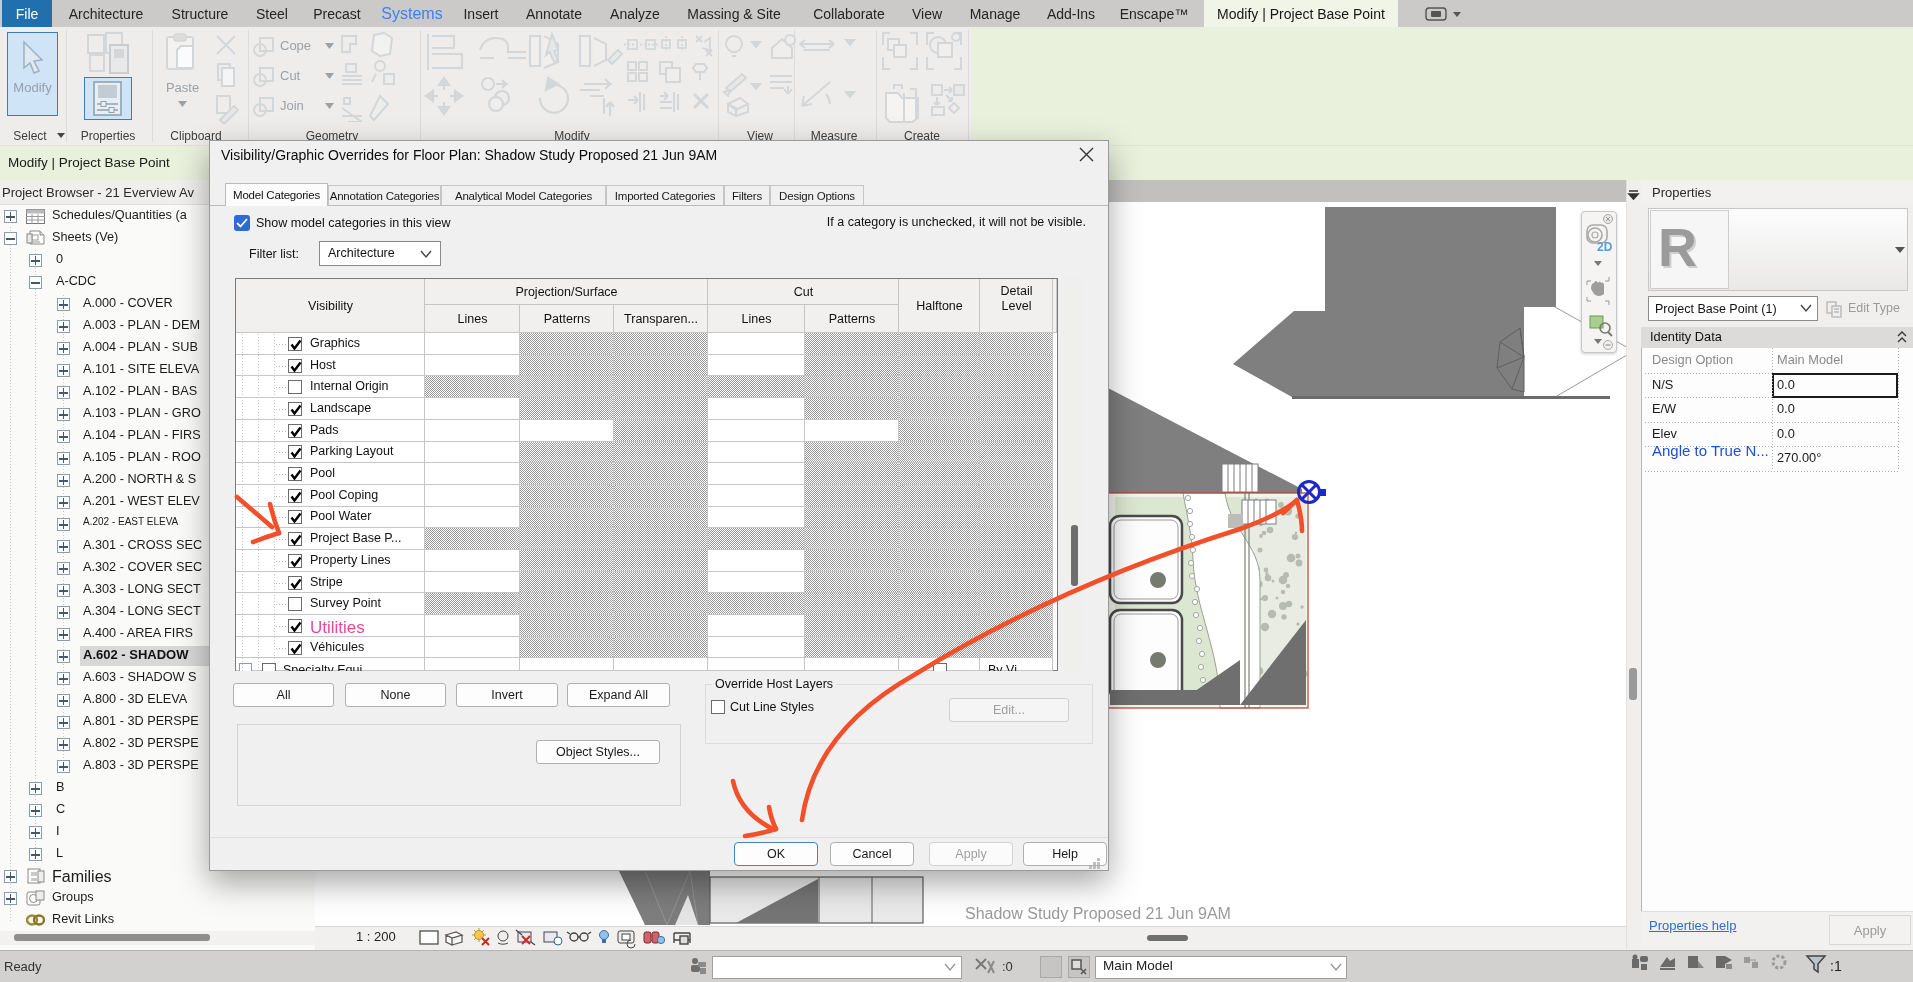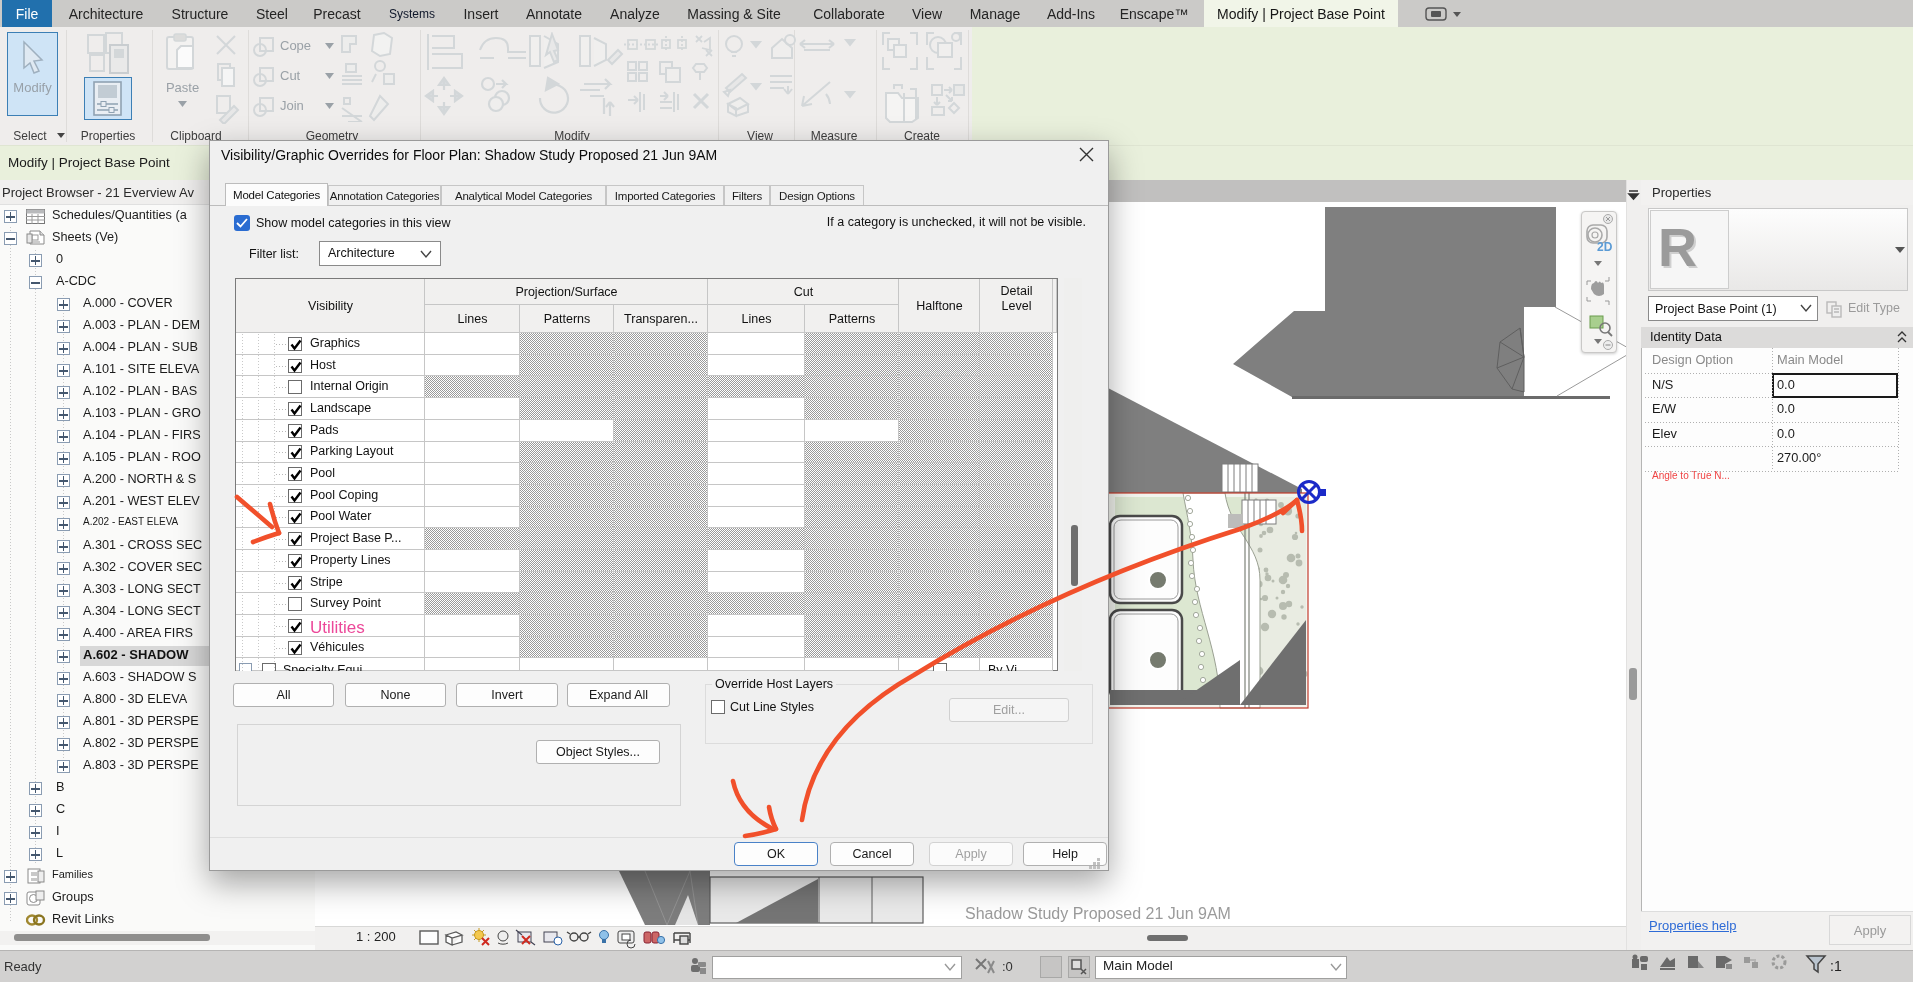--- a/index.html
+++ b/index.html
@@ -13,21 +13,21 @@
 .lbl{position:absolute;font-size:12px;color:#3d3d3d;text-align:center;white-space:nowrap}
 </style></head><body>
 <div id="page">
 
 <div class="abs" style="left:0;top:0;width:1913px;height:27px;background:#cbcac8"></div>
 <div class="abs" style="left:2px;top:0;width:50px;height:27px;background:#2170ad;color:#fff;font-size:14px;display:flex;align-items:center;justify-content:center">File</div>
 <div class="abs" style="left:26px;top:0;width:160px;height:27px;color:#242424;font-size:14px;display:flex;align-items:center;justify-content:center">Architecture</div>
 <div class="abs" style="left:120px;top:0;width:160px;height:27px;color:#242424;font-size:14px;display:flex;align-items:center;justify-content:center">Structure</div>
 <div class="abs" style="left:192px;top:0;width:160px;height:27px;color:#242424;font-size:14px;display:flex;align-items:center;justify-content:center">Steel</div>
 <div class="abs" style="left:257px;top:0;width:160px;height:27px;color:#242424;font-size:14px;display:flex;align-items:center;justify-content:center">Precast</div>
-<div class="abs" style="left:332px;top:0;width:160px;height:27px;color:#0f172a;font-size:12px;display:flex;align-items:center;justify-content:center">Systems</div>
+<div class="abs" style="left:332px;top:0;width:160px;height:27px;color:#3b82f6;font-size:16px;display:flex;align-items:center;justify-content:center">Systems</div>
 <div class="abs" style="left:401px;top:0;width:160px;height:27px;color:#242424;font-size:14px;display:flex;align-items:center;justify-content:center">Insert</div>
 <div class="abs" style="left:474px;top:0;width:160px;height:27px;color:#242424;font-size:14px;display:flex;align-items:center;justify-content:center">Annotate</div>
 <div class="abs" style="left:555px;top:0;width:160px;height:27px;color:#242424;font-size:14px;display:flex;align-items:center;justify-content:center">Analyze</div>
 <div class="abs" style="left:654px;top:0;width:160px;height:27px;color:#242424;font-size:14px;display:flex;align-items:center;justify-content:center">Massing &amp; Site</div>
 <div class="abs" style="left:769px;top:0;width:160px;height:27px;color:#242424;font-size:14px;display:flex;align-items:center;justify-content:center">Collaborate</div>
 <div class="abs" style="left:847px;top:0;width:160px;height:27px;color:#242424;font-size:14px;display:flex;align-items:center;justify-content:center">View</div>
 <div class="abs" style="left:915px;top:0;width:160px;height:27px;color:#242424;font-size:14px;display:flex;align-items:center;justify-content:center">Manage</div>
 <div class="abs" style="left:991px;top:0;width:160px;height:27px;color:#242424;font-size:14px;display:flex;align-items:center;justify-content:center">Add-Ins</div>
 <div class="abs" style="left:1074px;top:0;width:160px;height:27px;color:#242424;font-size:14px;display:flex;align-items:center;justify-content:center">Enscape™</div>
 <div class="abs" style="left:1204px;top:0;width:194px;height:27px;background:#f1f5e8;color:#161616;font-size:14px;display:flex;align-items:center;justify-content:center">Modify | Project Base Point</div>
@@ -368,21 +368,21 @@
 <div class="abs" style="left:56px;top:846px;font-size:12.7px;color:#1b1b1b;white-space:nowrap">L</div>
 <div class="abs" style="left:4px;top:870px;width:13px;height:13px;background:#fff;border:1px solid #8a9cb2"></div>
 <div class="abs" style="left:6px;top:876px;width:9px;height:1.6px;background:#44576e"></div>
 <div class="abs" style="left:9.7px;top:872px;width:1.6px;height:9px;background:#44576e"></div>
 <svg class="abs" style="left:26px;top:868px" width="19" height="17">
       <rect x="2" y="1" width="12" height="14" fill="#fff" stroke="#8a8a8a"></rect>
       <rect x="5" y="4" width="6" height="4" fill="#c9c9c9"></rect>
       <rect x="5" y="10" width="6" height="3" fill="#c9c9c9"></rect>
       <rect x="12" y="3" width="6" height="11" fill="#eee" stroke="#8a8a8a"></rect>
     </svg>
-<div class="abs" style="left:52px;top:868px;font-size:11px;color:#1b1b1b;white-space:nowrap">Families</div>
+<div class="abs" style="left:52px;top:868px;font-size:16px;color:#1b1b1b;white-space:nowrap">Families</div>
 <div class="abs" style="left:4px;top:892px;width:13px;height:13px;background:#fff;border:1px solid #8a9cb2"></div>
 <div class="abs" style="left:6px;top:898px;width:9px;height:1.6px;background:#44576e"></div>
 <div class="abs" style="left:9.7px;top:894px;width:1.6px;height:9px;background:#44576e"></div>
 <svg class="abs" style="left:26px;top:890px" width="19" height="17">
       <rect x="1" y="2" width="13" height="13" rx="2" fill="#fff" stroke="#8a8a8a"></rect>
       <circle cx="7.5" cy="8.5" r="4" fill="none" stroke="#8a8a8a"></circle>
       <rect x="10" y="1" width="8" height="9" fill="#eee" stroke="#8a8a8a"></rect>
     </svg>
 <div class="abs" style="left:52px;top:890px;font-size:12.7px;color:#1b1b1b;white-space:nowrap">Groups</div>
 <svg class="abs" style="left:26px;top:913px" width="20" height="14">
@@ -612,21 +612,21 @@
 <div class="abs" style="left:1652px;top:377px;font-size:12.8px;color:#1a1a1a;white-space:nowrap">N/S</div>
 <div class="abs" style="left:1777px;top:377px;font-size:12.8px;color:#1a1a1a;white-space:nowrap">0.0</div>
 <div class="abs" style="left:1645px;top:397px;width:253px;height:1px;background-image:linear-gradient(to right,#b0b0b0 1px,transparent 1px);background-size:3px 1px"></div>
 <div class="abs" style="left:1772px;top:373px;width:126px;height:25px;border:2px solid #1a1a1a"></div>
 <div class="abs" style="left:1652px;top:401px;font-size:12.8px;color:#1a1a1a;white-space:nowrap">E/W</div>
 <div class="abs" style="left:1777px;top:401px;font-size:12.8px;color:#1a1a1a;white-space:nowrap">0.0</div>
 <div class="abs" style="left:1645px;top:422px;width:253px;height:1px;background-image:linear-gradient(to right,#b0b0b0 1px,transparent 1px);background-size:3px 1px"></div>
 <div class="abs" style="left:1652px;top:426px;font-size:12.8px;color:#1a1a1a;white-space:nowrap">Elev</div>
 <div class="abs" style="left:1777px;top:426px;font-size:12.8px;color:#1a1a1a;white-space:nowrap">0.0</div>
 <div class="abs" style="left:1645px;top:446px;width:253px;height:1px;background-image:linear-gradient(to right,#b0b0b0 1px,transparent 1px);background-size:3px 1px"></div>
-<div class="abs" style="left:1652px;top:470px;font-size:10px;color:#ef4444;white-space:nowrap">Angle to True N...</div>
+<div class="abs" style="left:1652px;top:442px;font-size:15px;color:#1d4ed8;white-space:nowrap">Angle to True N...</div>
 <div class="abs" style="left:1777px;top:450px;font-size:12.8px;color:#1a1a1a;white-space:nowrap">270.00°</div>
 <div class="abs" style="left:1645px;top:471px;width:253px;height:1px;background-image:linear-gradient(to right,#b0b0b0 1px,transparent 1px);background-size:3px 1px"></div>
 <div class="abs" style="left:1772px;top:348px;width:1px;height:123px;background-image:linear-gradient(#b0b0b0 1px,transparent 1px);background-size:1px 3px"></div>
 <div class="abs" style="left:1898px;top:348px;width:1px;height:123px;background-image:linear-gradient(#b0b0b0 1px,transparent 1px);background-size:1px 3px"></div>
 <div class="abs" style="left:1641px;top:911px;width:272px;height:39px;background:#f2f1f0;border-top:1px solid #ddd"></div>
 <div class="abs" style="left:1649px;top:918px;font-size:13px;color:#2e6bd6;text-decoration:underline">Properties help</div>
 <div class="abs" style="left:1829px;top:915px;width:82px;height:30px;background:#f3f2f1;border:1px solid #d8d8d8;font-size:13px;color:#9a9a9a;display:flex;align-items:center;justify-content:center">Apply</div>
 <div class="abs" style="left:0;top:950px;width:1913px;height:32px;background:#d2d1d0;border-top:1px solid #b5b4b3"></div>
 <div class="abs" style="left:4px;top:950px;height:32px;display:flex;align-items:center;font-size:13px;color:#333">Ready</div>
 <svg class="abs" style="left:688px;top:956px" width="20" height="20">

